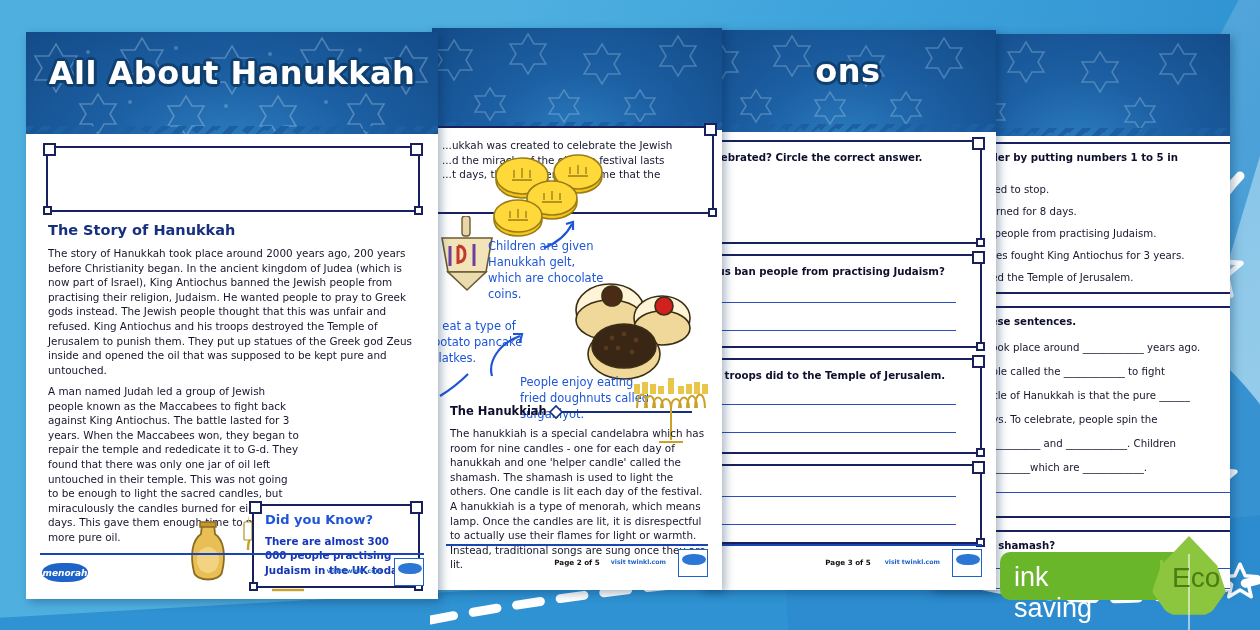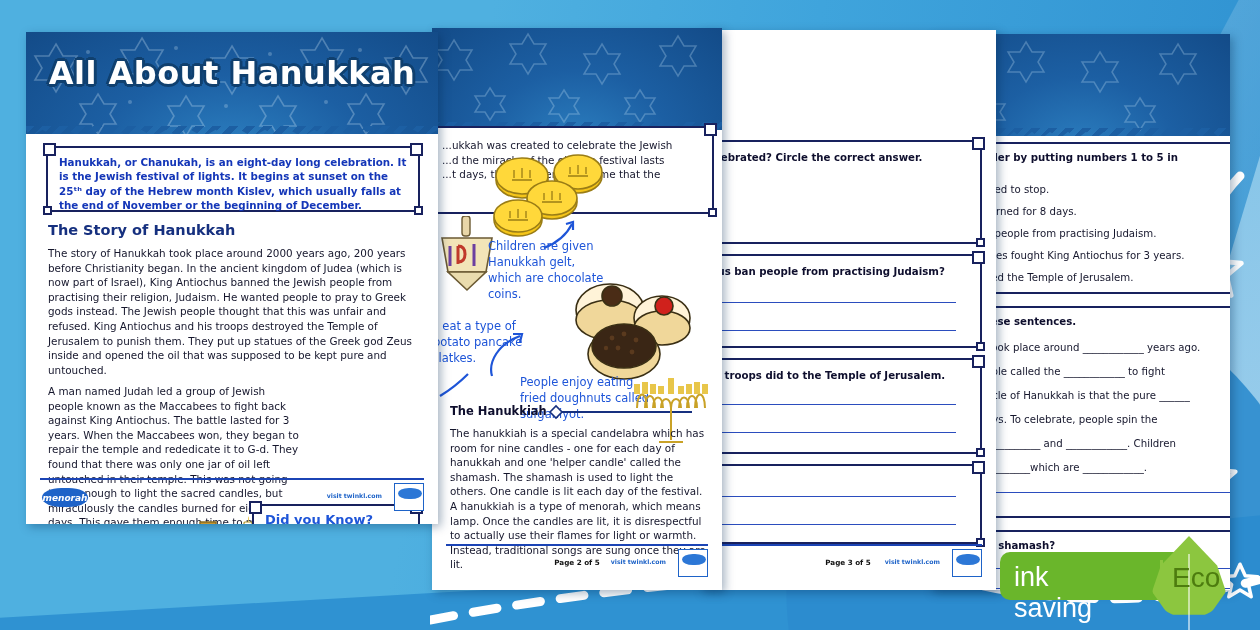--- a/index.html
+++ b/index.html
@@ -198,20 +198,35 @@
         <div style="position:absolute;left:10px;right:10px;top:36px;border-bottom:1.4px solid #2B4DBE;"></div>
         <div style="position:absolute;left:10px;right:10px;top:56px;border-bottom:1.4px solid #2B4DBE;"></div>
       </div>
 
     </div>
   </div>
 </div>
 
 <div class="sheet" style="left:700px;top:30px;width:296px;height:560px;">
   <div class="sheet-inner">
+    <div class="hdr">
+      <svg class="hdr-stars" viewBox="0 0 296 102">
+        <g fill="none" stroke="#bcdcf2" stroke-width="1.5">
+          <polygon points="20,12 26,22 38,22 32,32 38,42 26,42 20,52 14,42 2,42 8,32 2,22 14,22"></polygon>
+          <polygon points="92,6 98,16 110,16 104,26 110,36 98,36 92,46 86,36 74,36 80,26 74,16 86,16"></polygon>
+          <polygon points="166,16 172,26 184,26 178,36 184,46 172,46 166,56 160,46 148,46 154,36 148,26 160,26"></polygon>
+          <polygon points="244,8 250,18 262,18 256,28 262,38 250,38 244,48 238,38 226,38 232,28 226,18 238,18"></polygon>
+          <polygon points="56,60 61,68 71,68 66,76 71,84 61,84 56,92 51,84 41,84 46,76 41,68 51,68"></polygon>
+          <polygon points="130,62 135,70 145,70 140,78 145,86 135,86 130,94 125,86 115,86 120,78 115,70 125,70"></polygon>
+          <polygon points="206,62 211,70 221,70 216,78 221,86 211,86 206,94 201,86 191,86 196,78 191,70 201,70"></polygon>
+        </g>
+      </svg>
+      <div class="hdr-title">ons</div>
+      <div class="zigzag"></div>
+    </div>
     <div class="body-area">
 
       <div class="fbox" style="position:absolute;left:-30px;top:8px;right:14px;height:104px;">
         <span class="c4"></span>
         <div class="qtext" style="position:absolute;left:10px;top:10px;white-space:nowrap;">...n celebrated? Circle the correct answer.</div>
         <div class="qopt" style="position:absolute;left:10px;top:38px;white-space:nowrap;">...er</div>
         <div class="qopt" style="position:absolute;left:10px;top:72px;white-space:nowrap;">...er</div>
       </div>
 
       <div class="fbox" style="position:absolute;left:-30px;top:122px;right:14px;height:94px;">
@@ -388,21 +403,21 @@
         <div class="pagenum">Page 2 of 5</div>
         <div class="visit">visit twinkl.com</div>
         <div class="twinkl-badge">
               <span class="bb"></span>
             </div>
       </div>
     </div>
   </div>
 </div>
 
-<div class="sheet" style="left:26px;top:32px;width:412px;height:492px;">
+<div class="sheet" style="left:26px;top:32px;width:412px;height:567px;">
   <div class="sheet-inner">
     <div class="hdr">
       <svg class="hdr-stars" viewBox="0 0 412 102">
         <g fill="none" stroke="#cfe6f6" stroke-width="1.6">
           <polygon points="30,12 37,24 51,24 44,36 51,48 37,48 30,60 23,48 9,48 16,36 9,24 23,24"></polygon>
           <polygon points="116,6 123,18 137,18 130,30 137,42 123,42 116,54 109,42 95,42 102,30 95,18 109,18"></polygon>
           <polygon points="206,14 213,26 227,26 220,38 227,50 213,50 206,62 199,50 185,50 192,38 185,26 199,26"></polygon>
           <polygon points="296,6 303,18 317,18 310,30 317,42 303,42 296,54 289,42 275,42 282,30 275,18 289,18"></polygon>
           <polygon points="380,14 387,26 401,26 394,38 401,50 387,50 380,62 373,50 359,50 366,38 359,26 373,26"></polygon>
           <polygon points="72,62 78,72 90,72 84,82 90,92 78,92 72,102 66,92 54,92 60,82 54,72 66,72"></polygon>
@@ -422,21 +437,20 @@
       </svg>
       <div class="hdr-title">All About Hanukkah</div>
       <div class="zigzag"></div>
     </div>
 
     <div class="body-area">
 
       <div class="fbox" style="position:absolute;left:20px;top:12px;right:18px;height:66px;">
         <span class="c3"></span>
             <span class="c4"></span>
-        <div class="note-text" style="position:absolute;left:11px;top:7px;right:8px;">Hanukkah, or Chanukah, is an eight-day long celebration. It is the Jewish festival of lights. It begins at sunset on the 25ᵗʰ day of the Hebrew month Kislev, which usually falls at the end of November or the beginning of December.</div>
       </div>
 
       <div class="h2" style="position:absolute;left:22px;top:88px;text-align:center;">The Story of Hanukkah</div>
 
       <div class="para" style="position:absolute;left:22px;top:112px;right:20px;">The story of Hanukkah took place around 2000 years ago, 200 years before Christianity began. In the ancient kingdom of Judea (which is now part of Israel), King Antiochus banned the Jewish people from practising their religion, Judaism. He wanted people to pray to Greek gods instead. The Jewish people thought that this was unfair and refused. King Antiochus and his troops destroyed the Temple of Jerusalem to punish them. They put up statues of the Greek god Zeus inside and opened the oil that was supposed to be kept pure and untouched.</div>
 
       <div class="para" style="position:absolute;left:22px;top:250px;width:252px;">A man named Judah led a group of Jewish people known as the Maccabees to fight back against King Antiochus. The battle lasted for 3 years. When the Maccabees won, they began to repair the temple and rededicate it to G-d. They found that there was only one jar of oil left untouched in their temple. This was not going to be enough to light the sacred candles, but miraculously the candles burned for eight whole days. This gave them enough time to make more pure oil.</div>
 
       <div style="position:absolute;left:158px;top:386px;width:48px;height:70px;">
         <svg viewBox="0 0 48 70" width="48" height="70">

